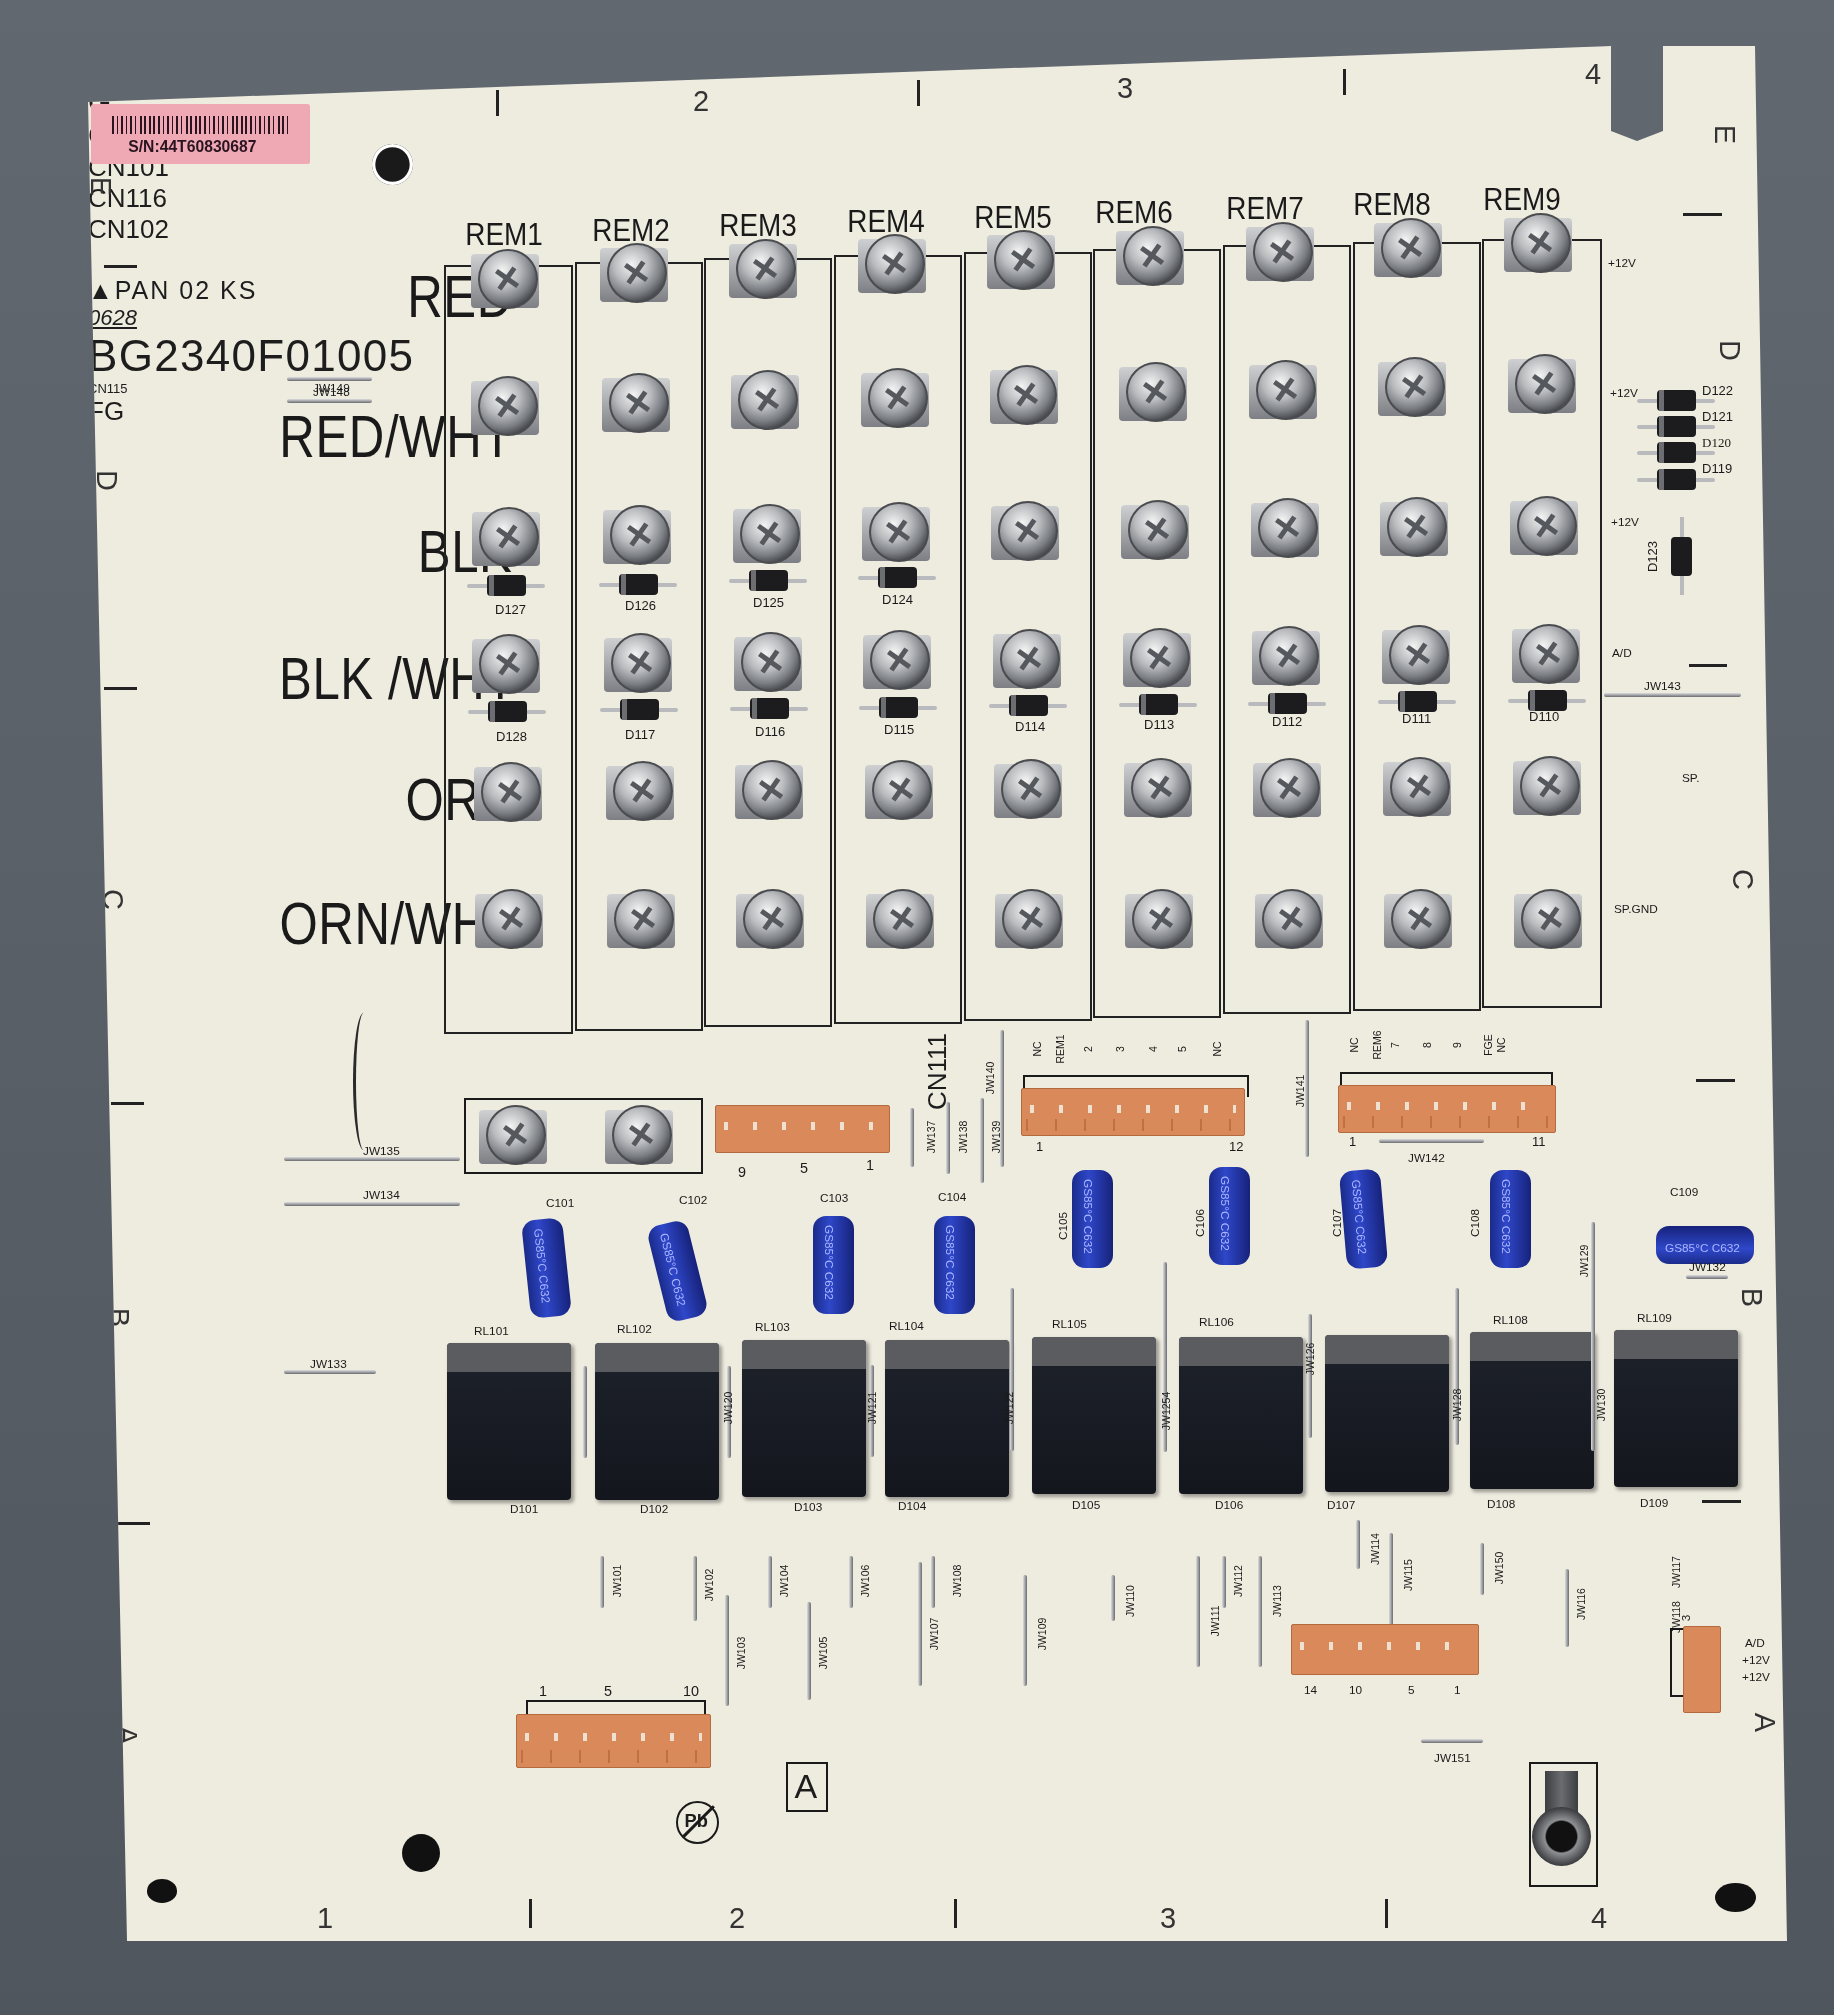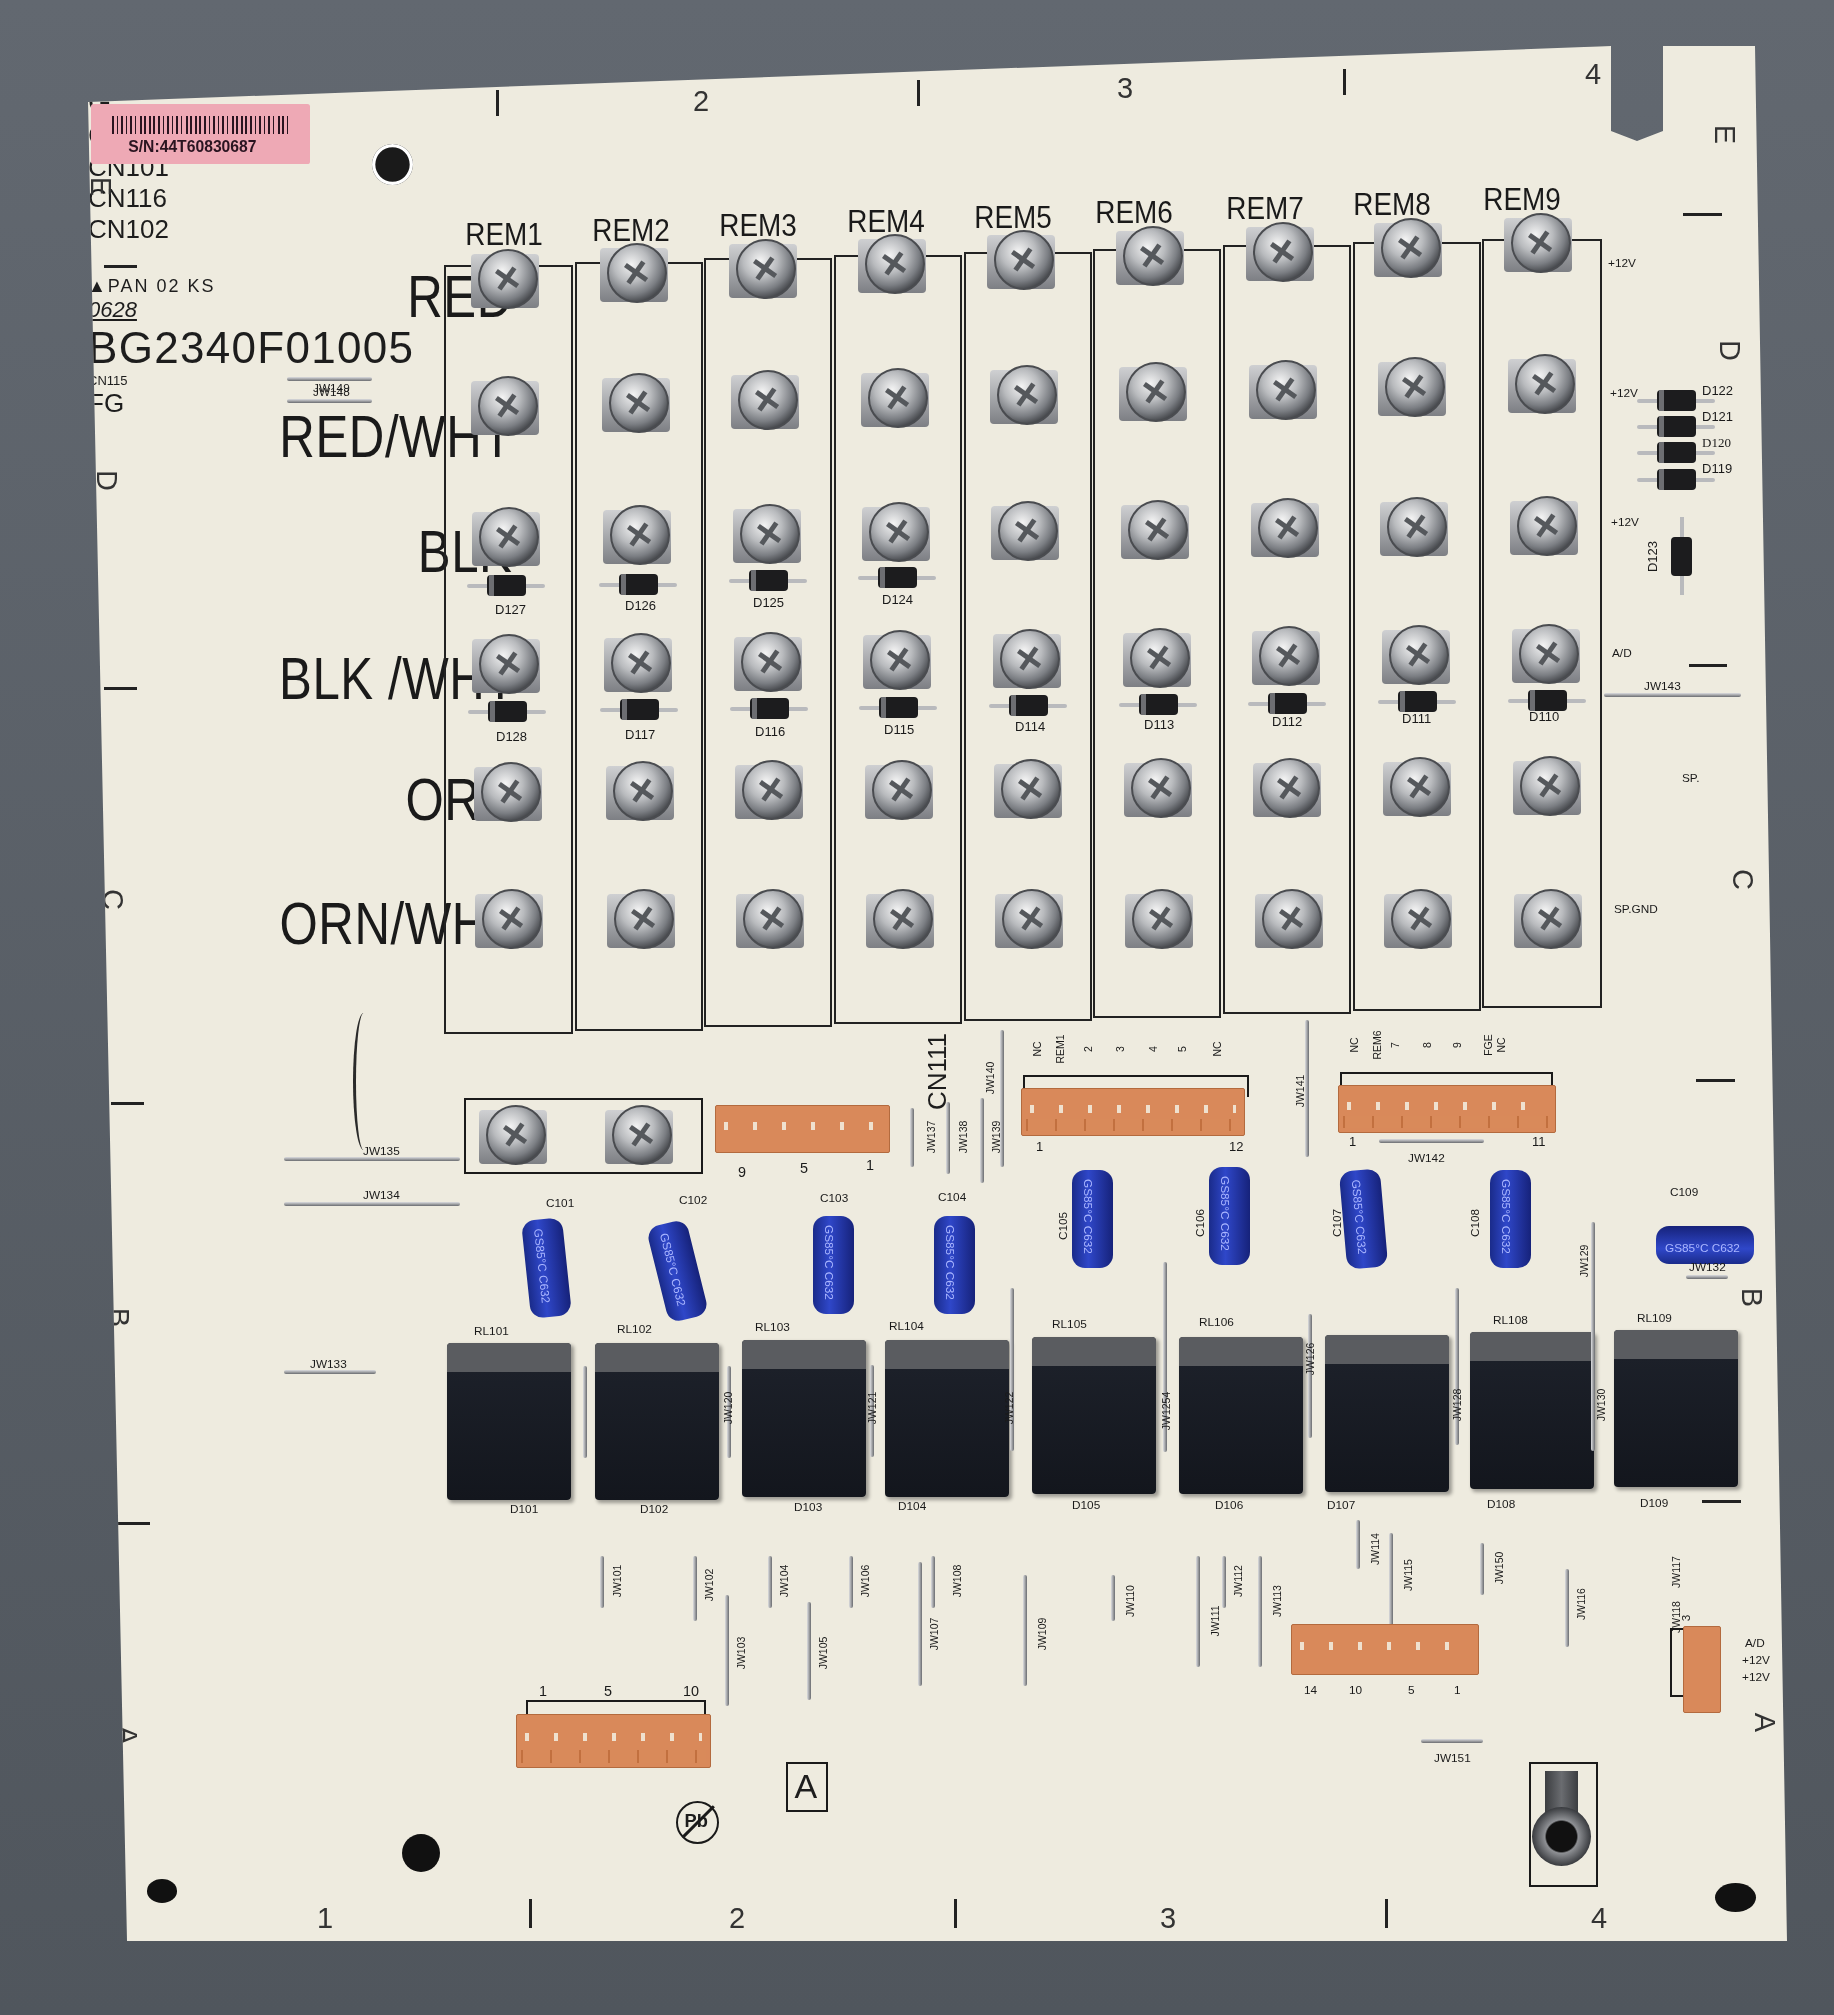--- a/index.html
+++ b/index.html
@@ -706,21 +706,21 @@
 
   <div class="small" style="left:451px;top:1637px;font-size:14.4px;">1</div>
   <div class="small" style="left:516px;top:1637px;font-size:14.4px;">5</div>
   <div class="small" style="left:595px;top:1637px;font-size:14.4px;">10</div>
   <div class="outline" style="left:438px;top:1654px;width:176px;height:16.3px;border-bottom:none;border-width:2.6px;"></div>
   <div class="conn" style="left:428px;top:1668px;width:193px;height:52px;">
       <div class="pins"></div>
       <div class="ribs"></div>
     </div>
 
-  <div class="silk" style="left:438px;top:1706px;font-size:18px;letter-spacing:2px;">▲PAN 02 KS</div>
+  <div class="silk" style="left:438px;top:1706px;font-size:25px;letter-spacing:2px;">▲PAN 02 KS</div>
   <div class="outline" style="left:698px;top:1716px;width:38px;height:46px;border-width:2px;">
     <div class="silk" style="position:absolute;left:6.5px;top:2.6px;font-size:34px;">A</div>
   </div>
   <div class="silk" style="left:503px;top:1761px;font-size:22px;font-style:italic;text-decoration:underline;">0628</div>
   <div class="abs" style="left:588px;top:1755px;width:39px;height:39px;border:2.6px solid #1a1a1a;border-radius:50%;">
     <span class="silk" style="position:absolute;left:6.5px;top:6.5px;font-size:18.3px;font-weight:bold;">Pb</span>
     <span class="abs" style="left:-1.3px;top:17px;width:43px;height:2.6px;background:#1a1a1a;transform:rotate(-45deg);"></span>
   </div>
   <div class="silk" style="left:386px;top:1797px;font-size:44px;letter-spacing:1.3px;">BG2340F01005</div>
 

